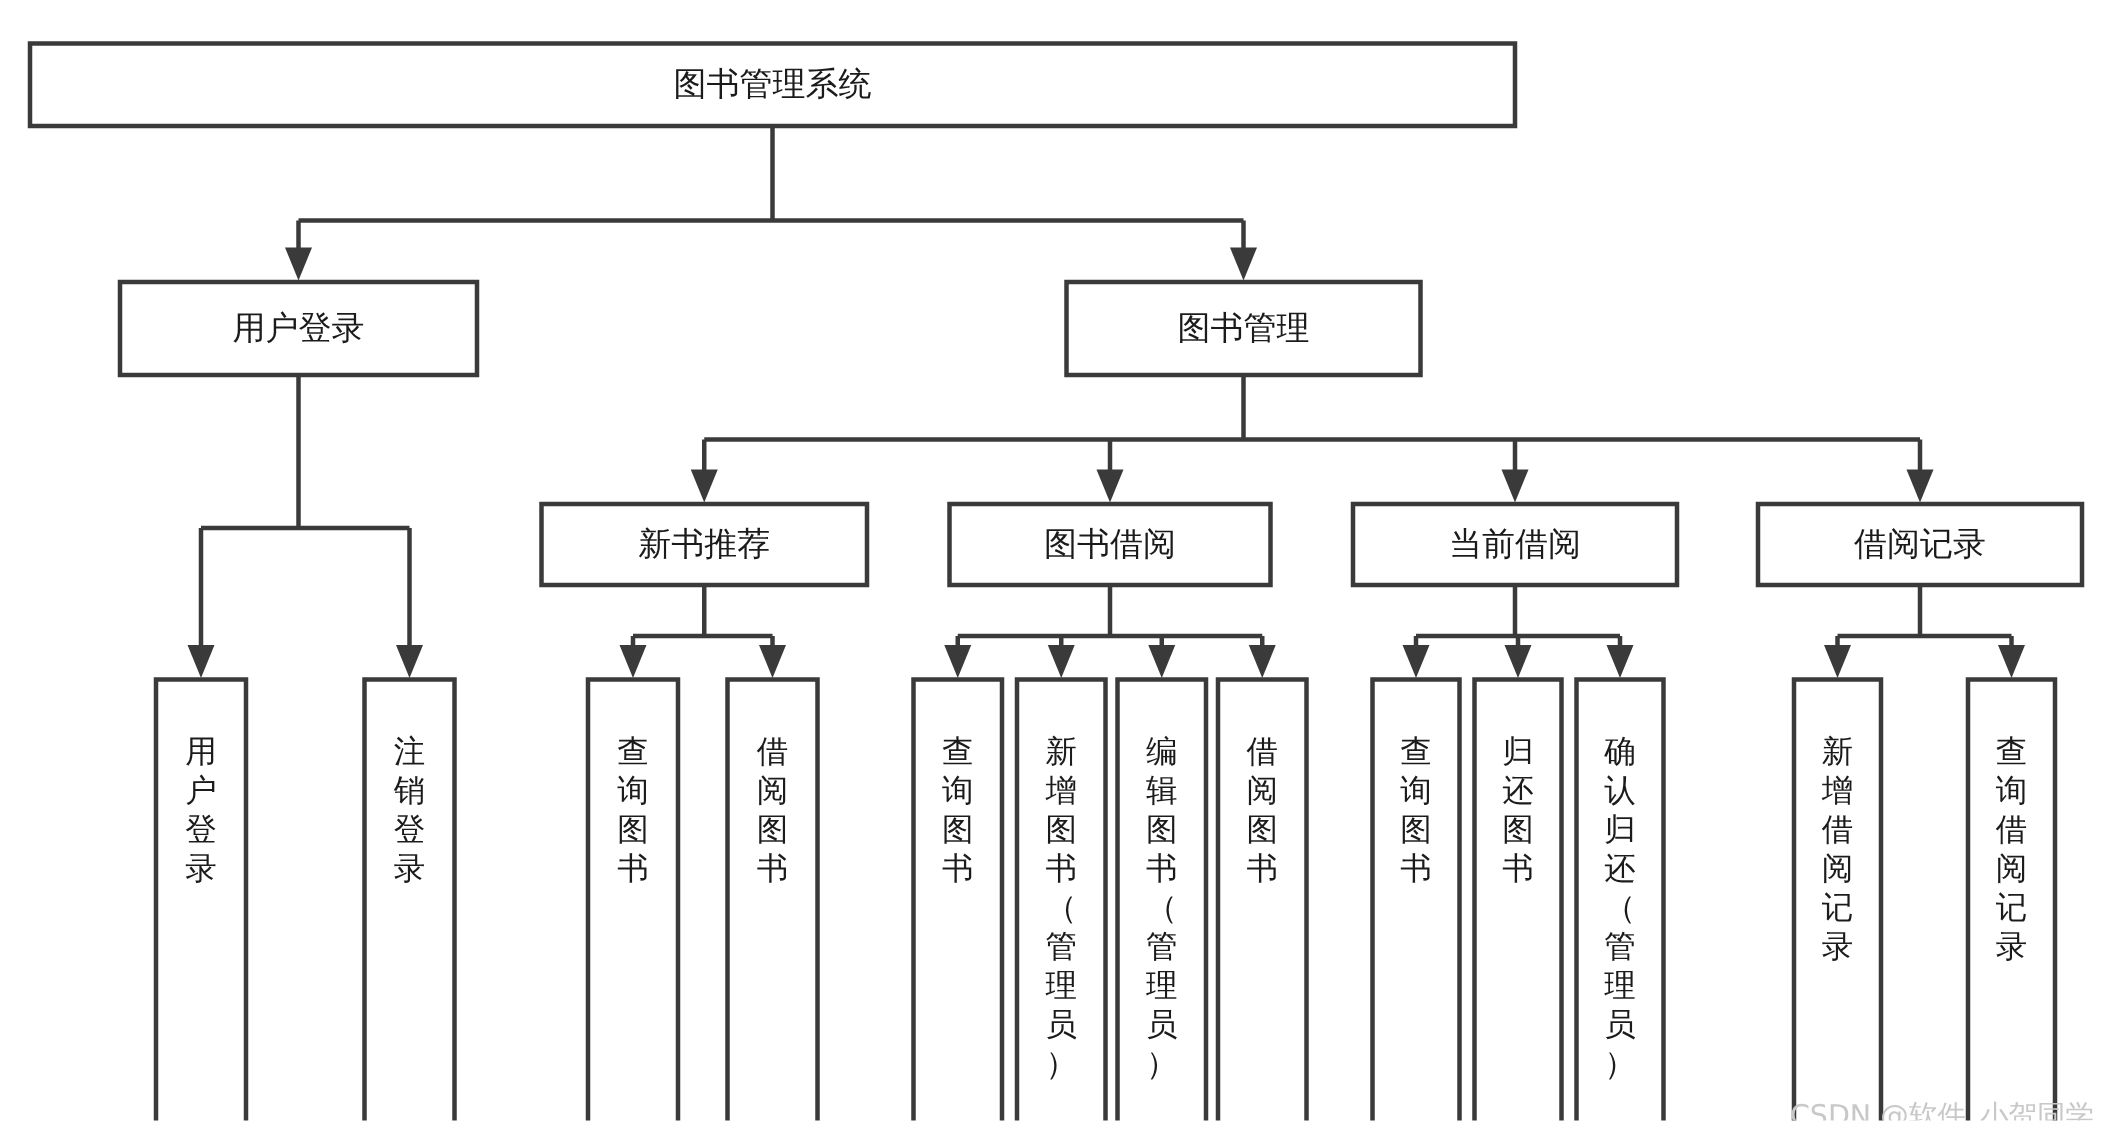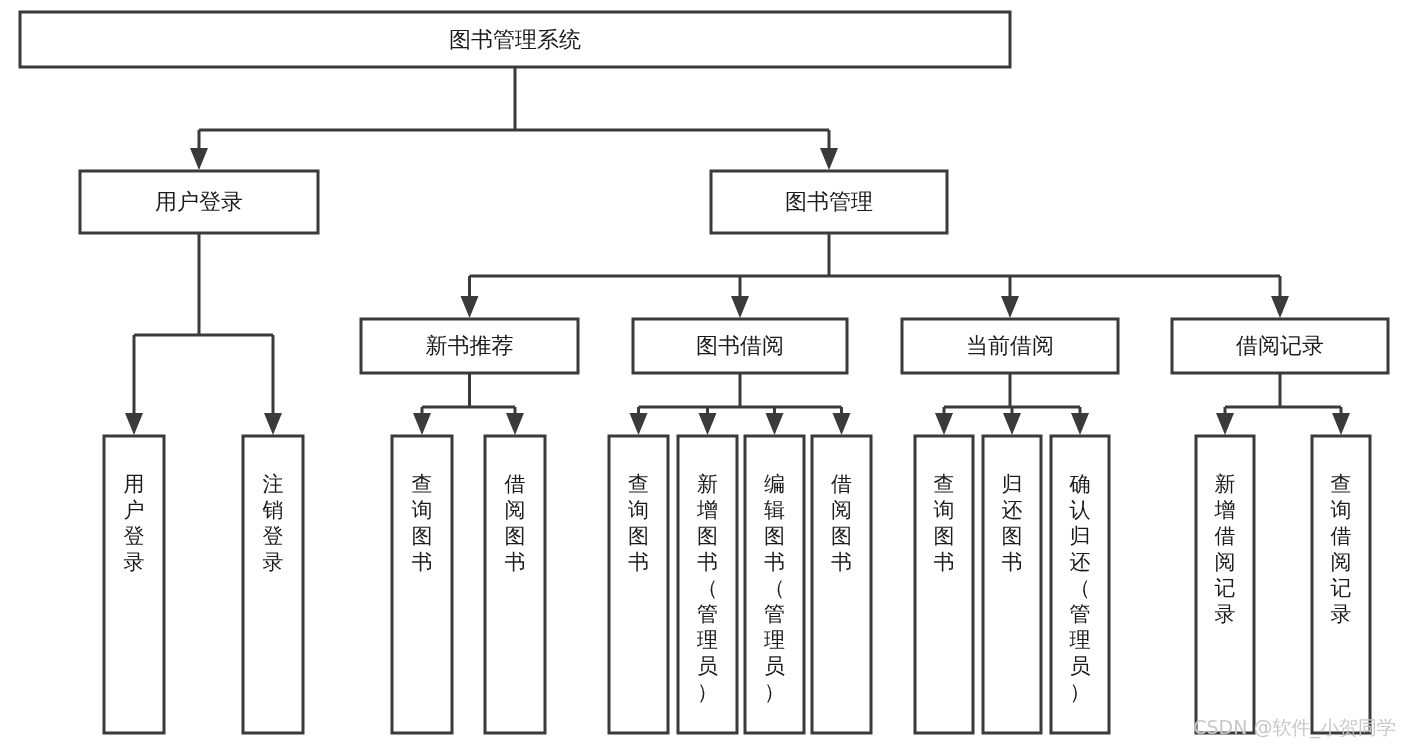--- a/index.html
+++ b/index.html
@@ -12,20 +12,21 @@
     width: 1405px;
     height: 747px;
     overflow: hidden;
     font-family: "DejaVu Sans", "Liberation Sans", sans-serif;
   }
   #diagram-root {
     position: relative;
     width: 1405px;
     height: 617px;
     background: #ffffff;
+    margin-top: 17px;
   }
   svg.diagram-canvas {
     position: absolute;
     left: 0;
     top: 0;
     width: 1405px;
     height: 747px;
     display: block;
   }
   .node-rect {

